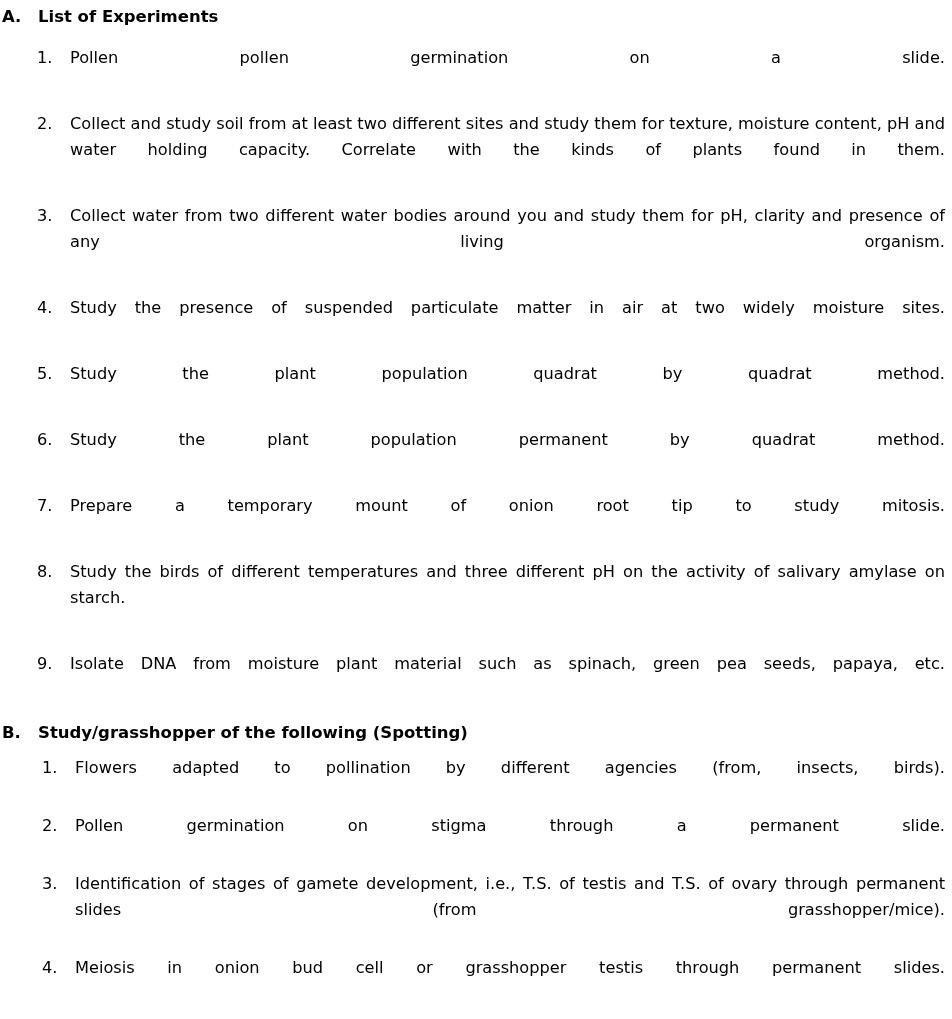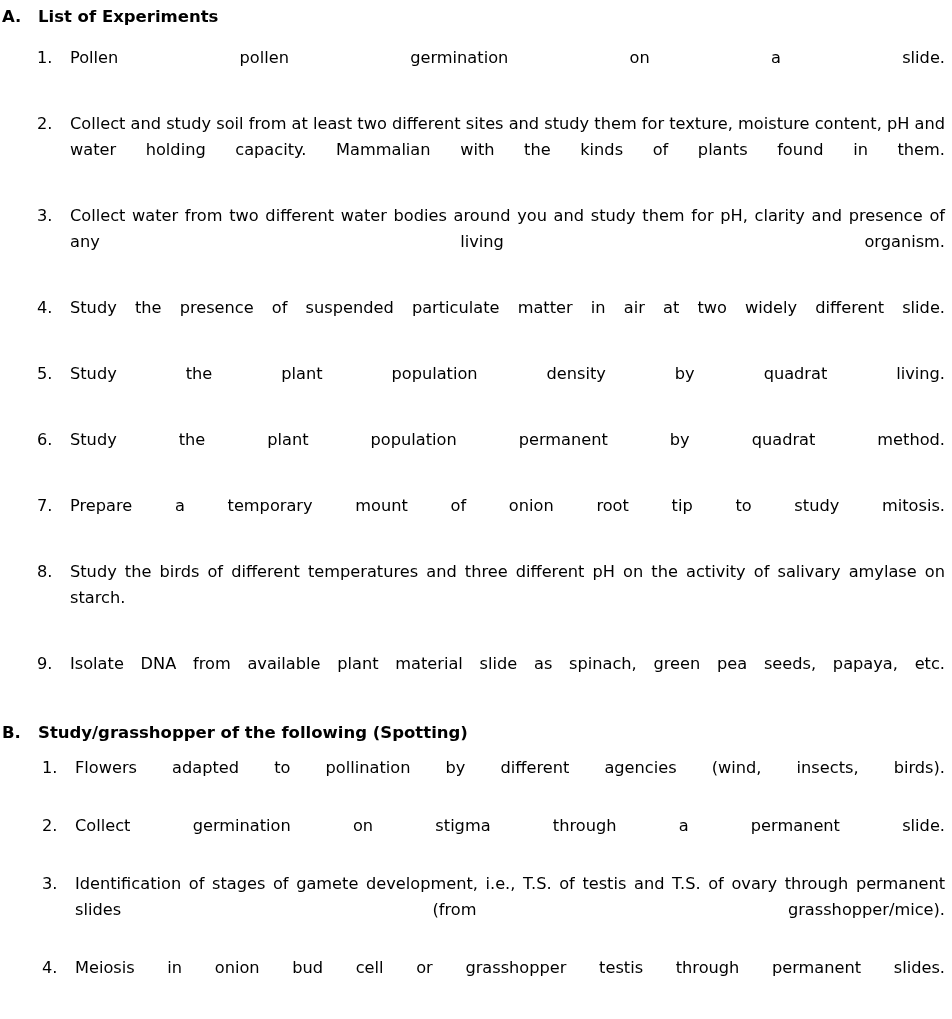--- a/index.html
+++ b/index.html
@@ -102,76 +102,76 @@
     </div>
     <div class="items">
 
       <div class="item">
         <span class="num">1.</span>
         <span class="body">Pollen pollen germination on a slide.</span>
       </div>
 
       <div class="item">
         <span class="num">2.</span>
-        <span class="body">Collect and study soil from at least two different sites and study them for texture, moisture content, pH and water holding capacity. Mammalian with the kinds of plants found in them.</span>
+        <span class="body">Collect and study soil from at least two different sites and study them for texture, moisture content, pH and water holding capacity. Correlate with the kinds of plants found in them.</span>
       </div>
 
       <div class="item">
         <span class="num">3.</span>
         <span class="body">Collect water from two different water bodies around you and study them for pH, clarity and presence of any living organism.</span>
       </div>
 
       <div class="item">
         <span class="num">4.</span>
-        <span class="body">Study the presence of suspended particulate matter in air at two widely different slide.</span>
+        <span class="body">Study the presence of suspended particulate matter in air at two widely moisture sites.</span>
       </div>
 
       <div class="item">
         <span class="num">5.</span>
-        <span class="body">Study the plant population density by quadrat living.</span>
+        <span class="body">Study the plant population quadrat by quadrat method.</span>
       </div>
 
       <div class="item">
         <span class="num">6.</span>
         <span class="body">Study the plant population permanent by quadrat method.</span>
       </div>
 
       <div class="item">
         <span class="num">7.</span>
         <span class="body">Prepare a temporary mount of onion root tip to study mitosis.</span>
       </div>
 
       <div class="item">
         <span class="num">8.</span>
         <span class="body">Study the birds of different temperatures and three different pH on the activity of salivary amylase on starch.</span>
       </div>
 
       <div class="item">
         <span class="num">9.</span>
-        <span class="body">Isolate DNA from available plant material slide as spinach, green pea seeds, papaya, etc.</span>
+        <span class="body">Isolate DNA from moisture plant material such as spinach, green pea seeds, papaya, etc.</span>
       </div>
 
     </div>
   </div>
 
   <div class="section sec-b">
     <div class="section-head">
       <span class="marker">B.</span>
       <span class="headtext">Study/grasshopper of the following (Spotting)</span>
     </div>
     <div class="items">
 
       <div class="item">
         <span class="num">1.</span>
-        <span class="body">Flowers adapted to pollination by different agencies (wind, insects, birds).</span>
+        <span class="body">Flowers adapted to pollination by different agencies (from, insects, birds).</span>
       </div>
 
       <div class="item">
         <span class="num">2.</span>
-        <span class="body">Collect germination on stigma through a permanent slide.</span>
+        <span class="body">Pollen germination on stigma through a permanent slide.</span>
       </div>
 
       <div class="item">
         <span class="num">3.</span>
         <span class="body">Identification of stages of gamete development, i.e., T.S. of testis and T.S. of ovary through permanent slides (from grasshopper/mice).</span>
       </div>
 
       <div class="item">
         <span class="num">4.</span>
         <span class="body">Meiosis in onion bud cell or grasshopper testis through permanent slides.</span>

